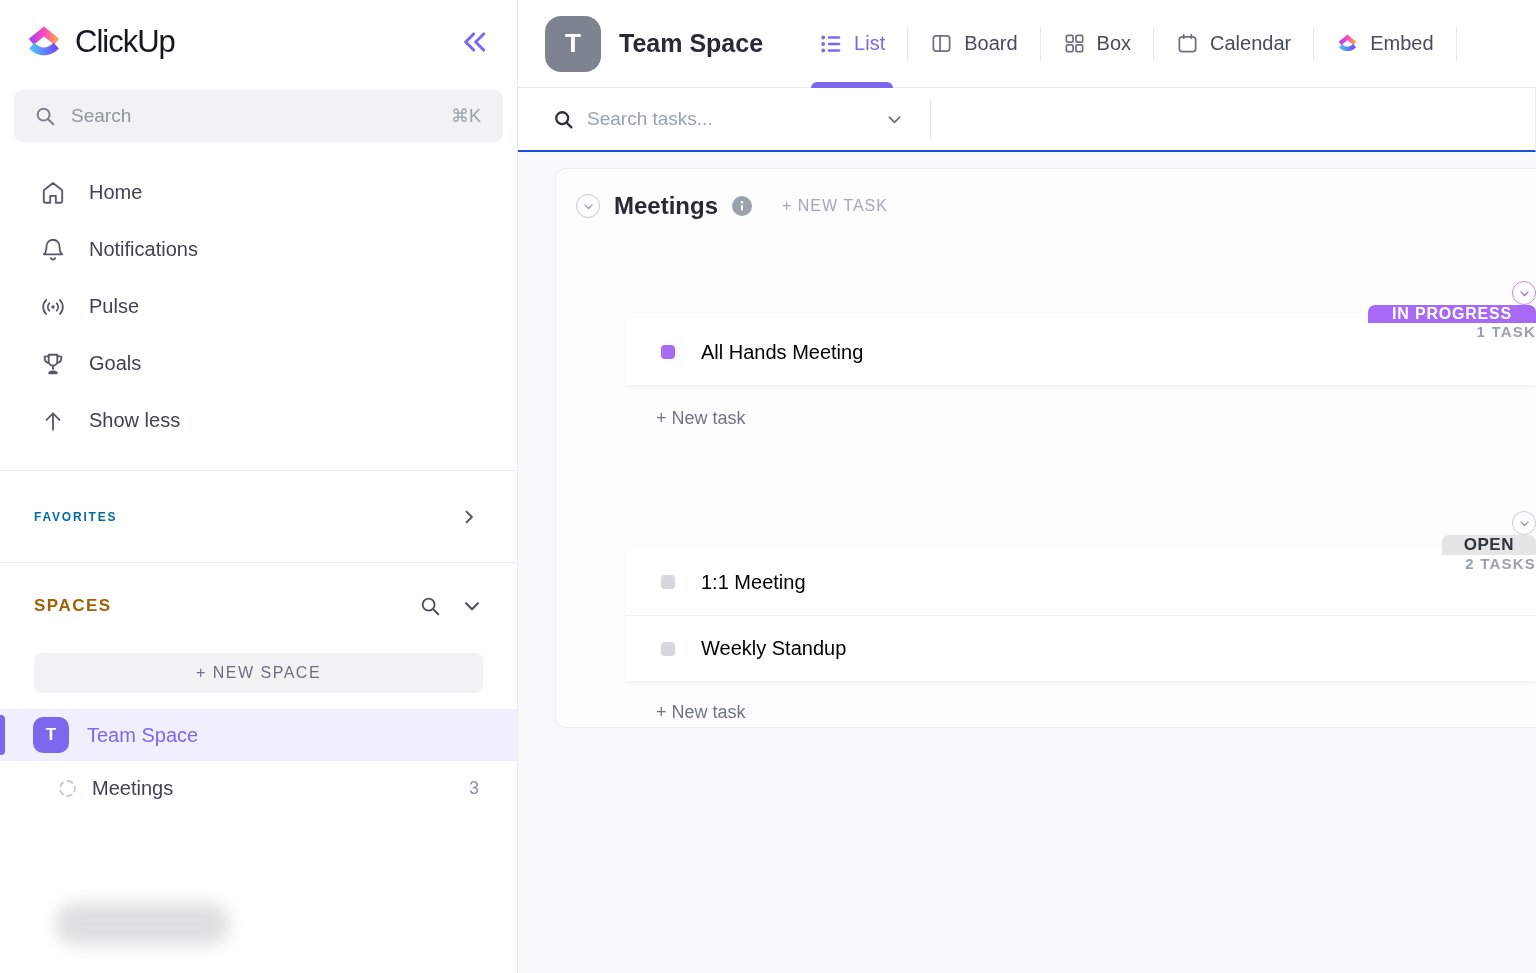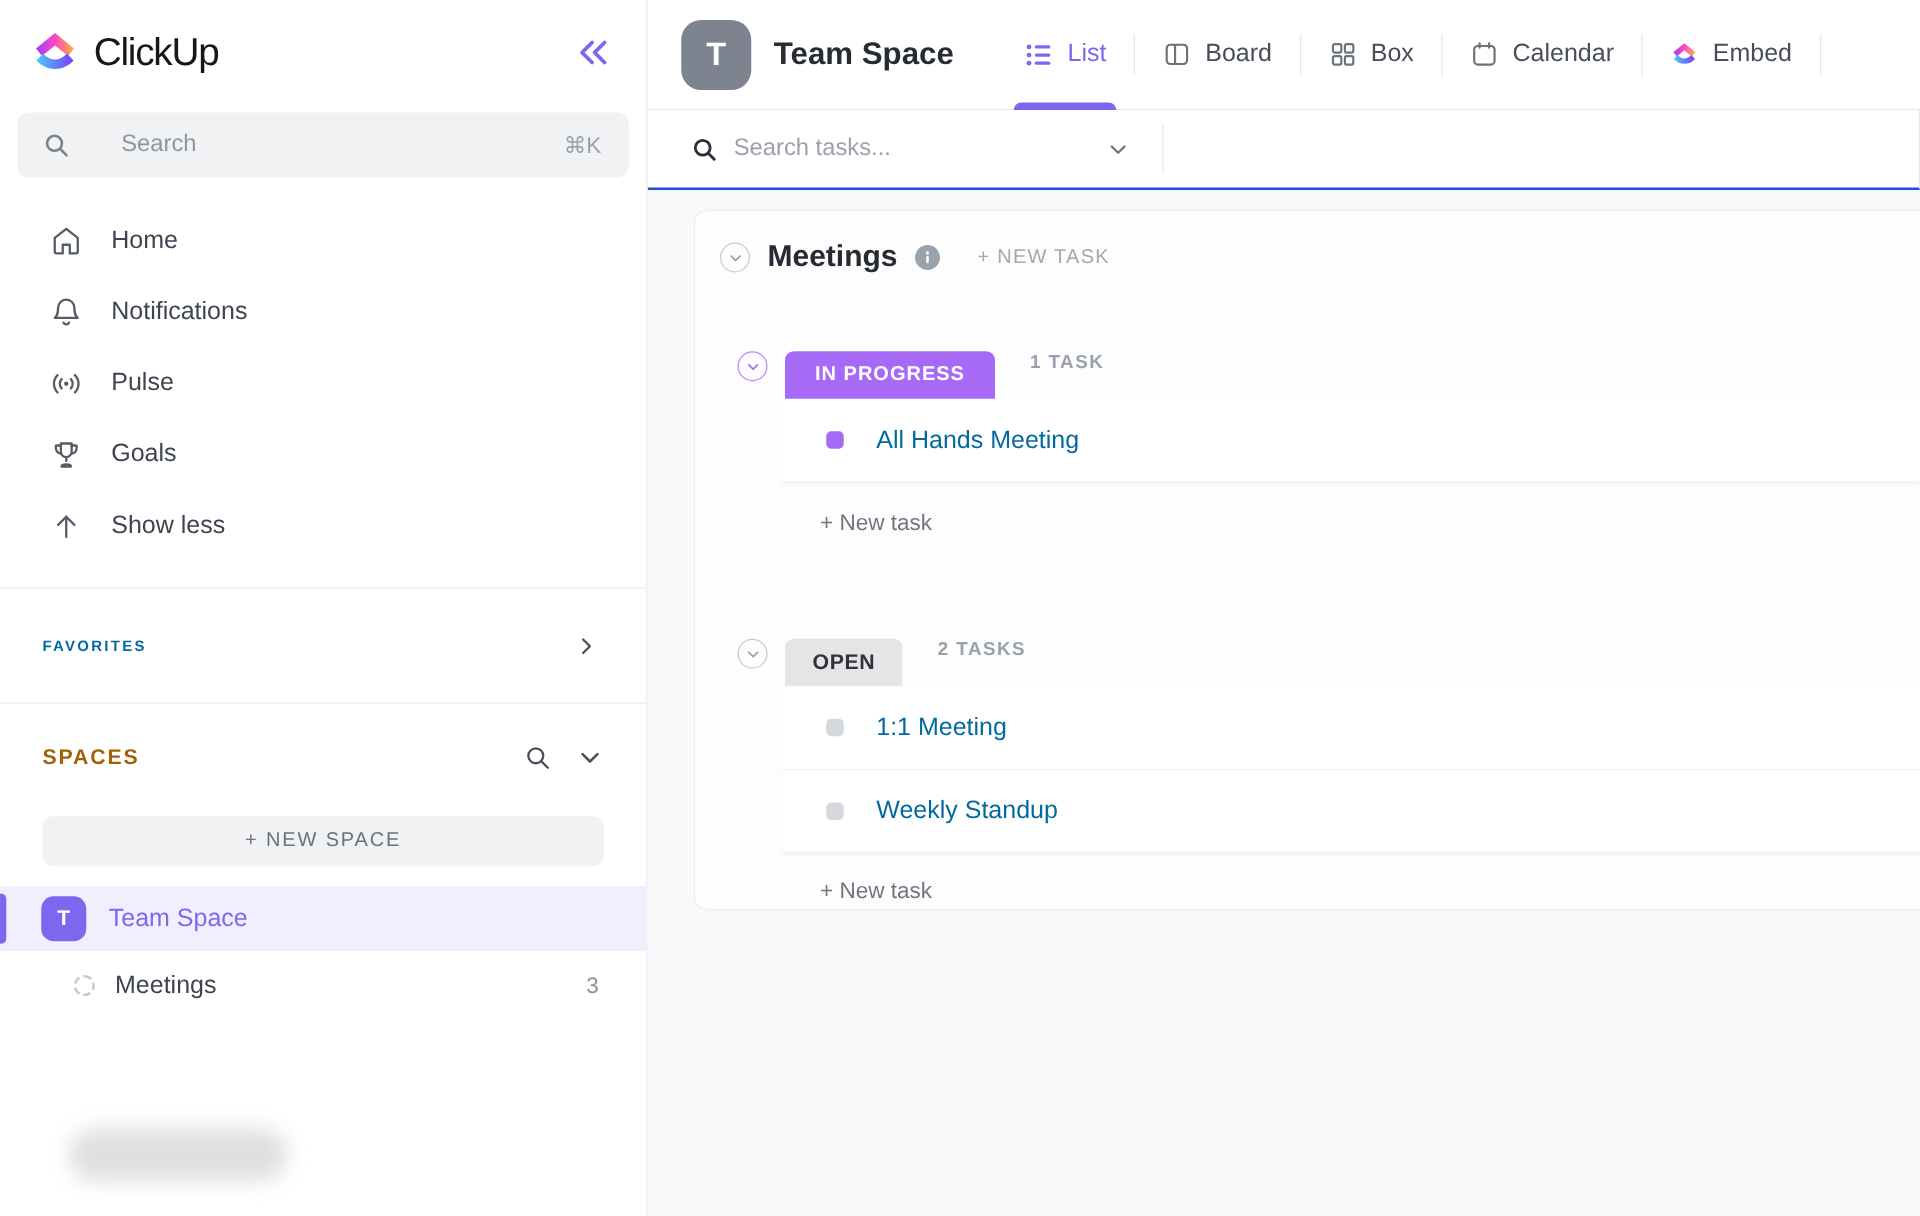--- a/index.html
+++ b/index.html
@@ -6,21 +6,21 @@
   html,body { width:1536px; height:973px; overflow:hidden; font-family:"Liberation Sans", sans-serif; background:#fff; }
   body { display:flex; }
 
   
   .sidebar { width:518px; min-width:518px; height:973px; background:#fff; border-right:1px solid #e9eaee; position:relative; }
   .logo-row { display:flex; align-items:center; justify-content:space-between; padding:22px 26px 0 24px; }
   .logo { display:flex; align-items:center; gap:11px; }
   .logo-text { font-size:31px; font-weight:400; letter-spacing:-1px; color:#16171c; }
   .collapse-btn { color:#7b68ee; cursor:pointer; display:flex; }
   .search-pill { margin:28px 14px 0 14px; height:52px; background:#f1f2f4; border-radius:9px; display:flex; align-items:center; padding:0 22px 0 20px; gap:15px; }
-  .search-pill input { border:none; outline:none; background:transparent; flex:1; font-size:19px; color:#b91c1c; font-family:inherit;margin-left:26px; }
+  .search-pill input { border:none; outline:none; background:transparent; flex:1; font-size:19px; color:#b91c1c; font-family:inherit; }
   .search-pill input::placeholder { color:#8e95a0; }
   .kbd-hint { font-size:18px; color:#9aa1ab; }
   .nav { margin-top:22px; }
   .nav-item { height:57px; display:flex; align-items:center; gap:23px; padding-left:40px; cursor:pointer; }
   .nav-item .icon { width:26px; height:26px; color:#555c66; display:flex; }
   .nav-label { font-size:20px; color:#3e4450; }
   .divider { height:1px; background:#ededf0; }
   .divider.d1 { margin-top:21px; }
   .section-row { height:91px; display:flex; align-items:center; justify-content:space-between; padding:0 38px 0 34px; cursor:pointer; }
   .section-label { font-size:12px; font-weight:700; letter-spacing:1.8px; color:#0369a1; }
@@ -63,29 +63,29 @@
   .content { flex:1; background:#f8f9fb; position:relative; }
   .panel { position:absolute; left:37px; right:0; top:16px; height:560px; background:#fdfdfe; border-left:1px solid #ececf1; border-top:1px solid #ececf1; border-bottom:1px solid #ececf1; border-radius:10px 0 0 10px; padding-top:18px; }
   .list-header { display:flex; align-items:center; gap:14px; padding-left:20px; height:38px; }
   .chev-circle { width:24px; height:24px; border-radius:50%; border:1.5px solid #c9ccd3; color:#9aa1ab; display:flex; align-items:center; justify-content:center; cursor:pointer; flex:none; }
   .chev-circle.purple { border-color:#b98af5; color:#a06ff2; }
   .list-title { font-size:24px; font-weight:700; color:#262a33; }
   .info-icon { width:20px; height:20px; border-radius:50%; background:#9aa2ac; color:#fff; display:flex; align-items:center; justify-content:center; cursor:pointer; }
   .new-task-header { font-size:16px; letter-spacing:1px; color:#a3a9b3; margin-left:16px; cursor:pointer; }
   .group { margin-top:56px; }
   .group.second { margin-top:80px; }
-  .group-head { display:flex; align-items:flex-start; padding-left:34px; height:38px; }
+  .group-head { display:flex; align-items:flex-end; padding-left:34px; height:38px;flex-direction:column; }
   .status-badge { margin-left:14px; height:38px; display:flex; align-items:center; padding:0 24px; border-radius:7px 7px 0 0; font-size:16px; font-weight:700; letter-spacing:0.8px; }
   .status-badge.gray { color:#2f333b; font-weight:600; letter-spacing:0.5px; font-size:17px; padding:0 22px; }
   .group-count { margin-left:28px; font-size:15px; font-weight:700; letter-spacing:1.2px; color:#9aa1ad; }
   .task-rows { margin-left:70px; background:#fff; box-shadow:0 2px 3px rgba(30,35,48,0.06); }
   .task-row { height:66px; display:flex; align-items:center; padding-left:35px; cursor:pointer; }
   .task-row + .task-row { border-top:1px solid #f0f1f4; }
   .status-square { width:14px; height:14px; border-radius:4px; flex:none; cursor:pointer; }
-  .task-title { margin-left:26px; font-size:20px; font-weight:500; color:#0369a1; }
+  .task-title { margin-left:26px; font-size:20px; font-weight:500; color:#000000; }
   .new-task-inline { margin-top:20px; padding-left:100px; font-size:18px; color:#70757f; cursor:pointer; height:26px; display:flex; align-items:center; }
   .group.second .new-task-inline { margin-top:18px; }
   svg { display:block; }
 </style>
 </head>
 <body>
 
 <aside class="sidebar">
   <div class="logo-row">
     <div class="logo">

